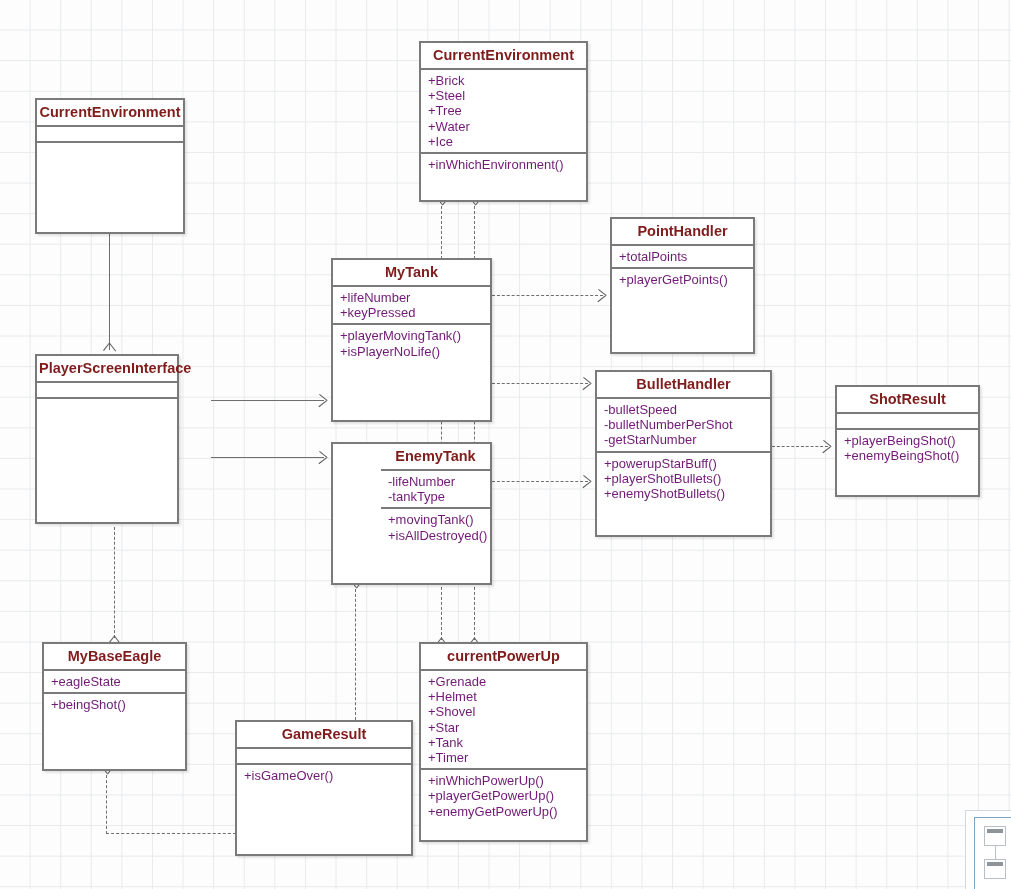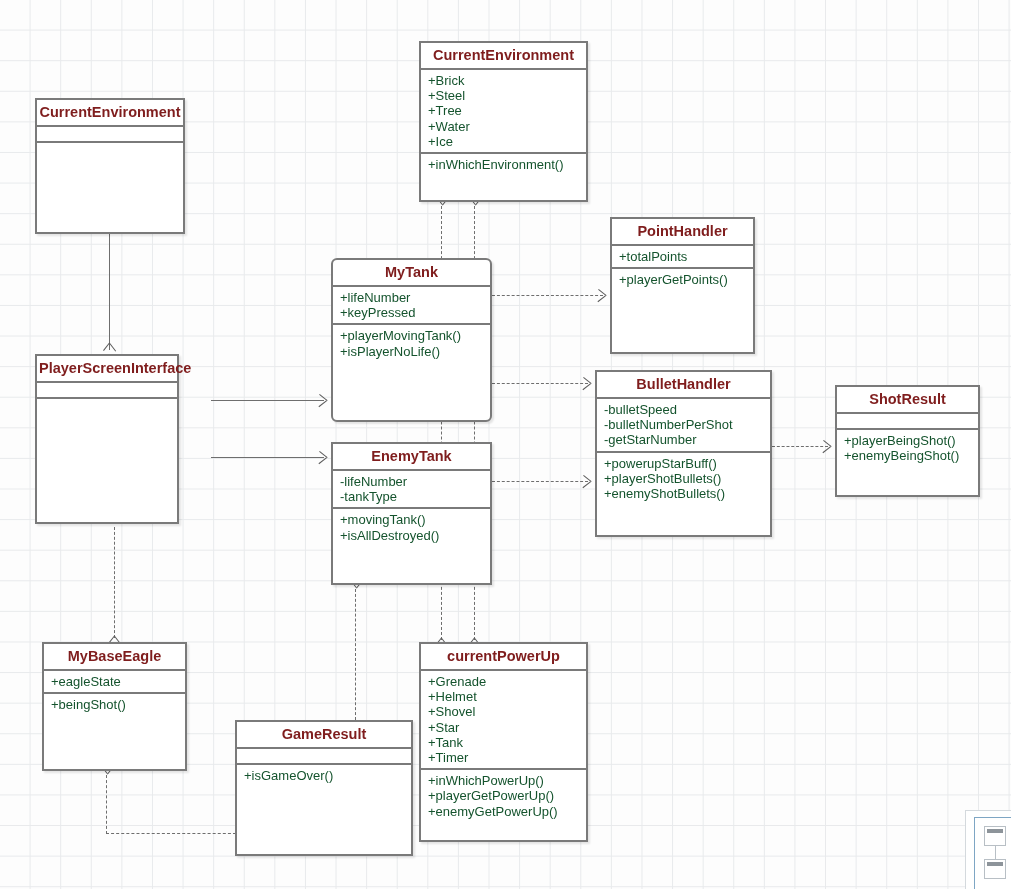--- a/index.html
+++ b/index.html
@@ -36,21 +36,21 @@
     font-size: 14.5px;
     color: #7f1d1d;
     padding: 4px 2px 5px 2px;
     border-bottom: 2px solid #7a7a7a;
     line-height: 16px;
     white-space: nowrap;
   }
   .uml .compartment {
     padding: 3px 6px 3px 7px;
     font-size: 13px;
-    color: #14532d;
+    color: #701a75;
     line-height: 15.2px;
   }
   .uml .compartment.attrs { border-bottom: 2px solid #7a7a7a; }
   .uml .compartment.empty { min-height: 8px; padding: 3px 6px; }
   .uml .compartment .row { white-space: nowrap; }
   .uml .compartment.methods { border-bottom: none; }
 
   
   .edge {
     position: absolute;
@@ -227,21 +227,21 @@
       <div class="row">+inWhichEnvironment()</div>
     </div>
   </div>
 
   <div class="uml" style="left:35px; top:354px; width:144px; height:170px;">
     <div class="title">PlayerScreenInterface</div>
     <div class="compartment attrs empty"></div>
     <div class="compartment methods empty"></div>
   </div>
 
-  <div class="uml" style="left:331px; top:258px; width:161px; height:164px;border-radius:6px;">
+  <div class="uml" style="left:331px; top:258px; width:161px; height:164px;">
     <div class="title">MyTank</div>
     <div class="compartment attrs">
       <div class="row">+lifeNumber</div>
       <div class="row">+keyPressed</div>
     </div>
     <div class="compartment methods">
       <div class="row">+playerMovingTank()</div>
       <div class="row">+isPlayerNoLife()</div>
     </div>
   </div>
@@ -249,21 +249,21 @@
   <div class="uml" style="left:610px; top:217px; width:145px; height:137px;">
     <div class="title">PointHandler</div>
     <div class="compartment attrs">
       <div class="row">+totalPoints</div>
     </div>
     <div class="compartment methods">
       <div class="row">+playerGetPoints()</div>
     </div>
   </div>
 
-  <div class="uml" style="left:331px; top:442px; width:161px; height:143px;">
+  <div class="uml" style="left:331px; top:442px; width:161px; height:143px;padding-left:48px;">
     <div class="title">EnemyTank</div>
     <div class="compartment attrs">
       <div class="row">-lifeNumber</div>
       <div class="row">-tankType</div>
     </div>
     <div class="compartment methods">
       <div class="row">+movingTank()</div>
       <div class="row">+isAllDestroyed()</div>
     </div>
   </div>

